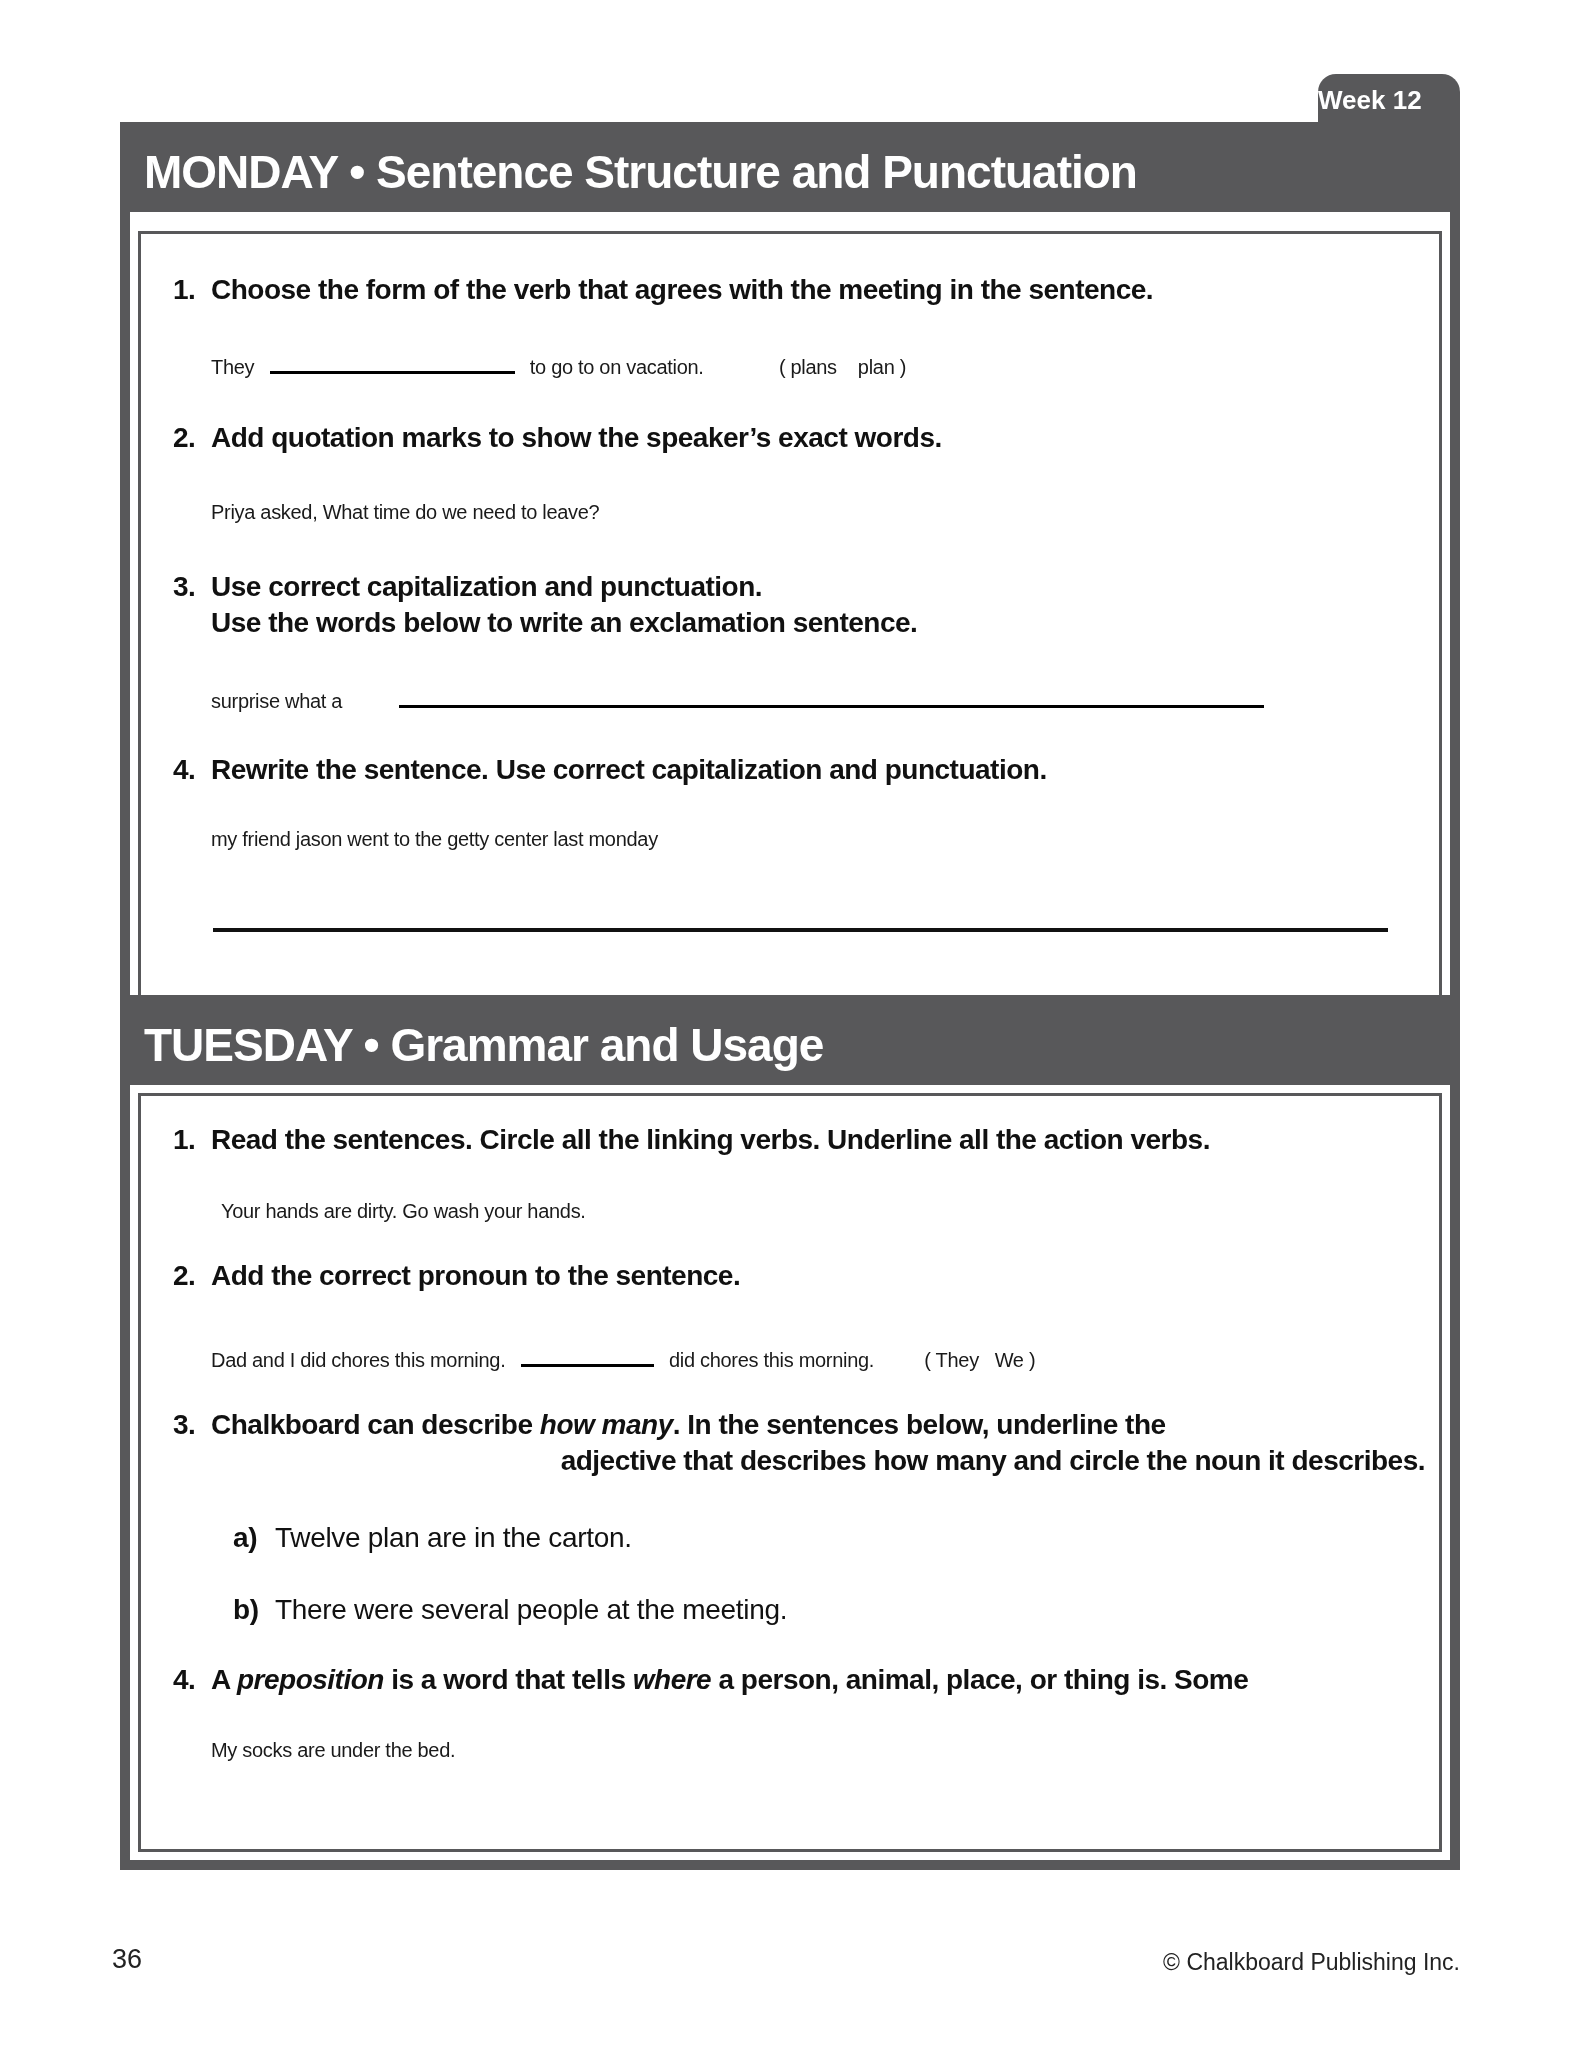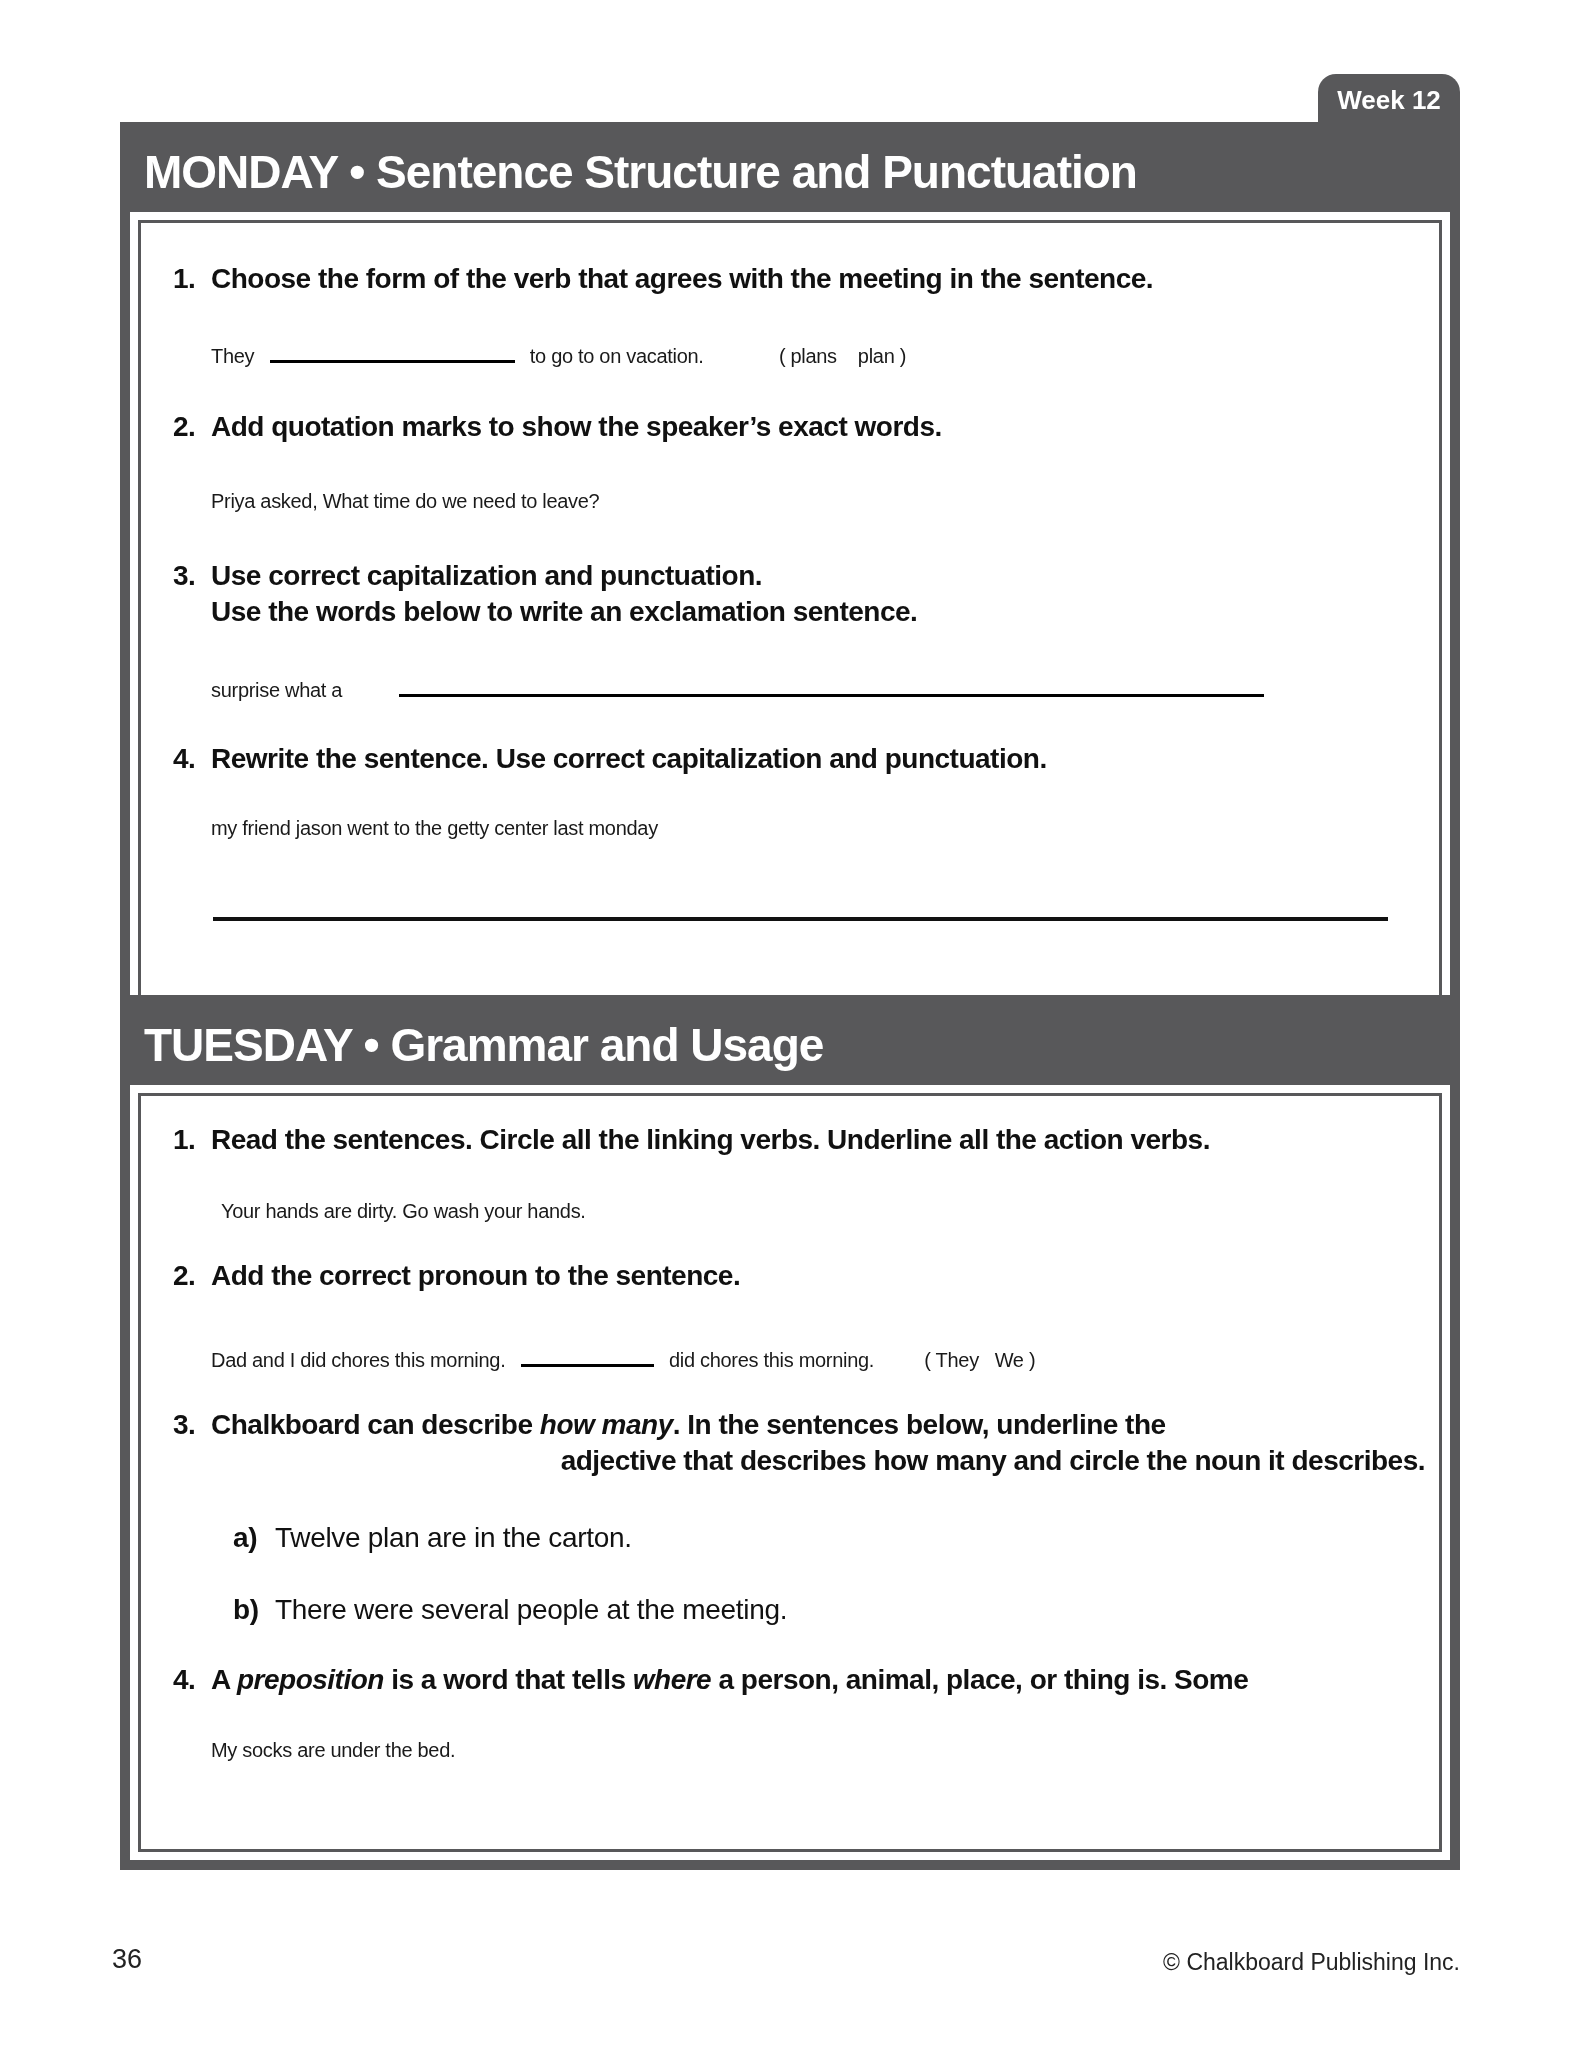--- a/index.html
+++ b/index.html
@@ -18,37 +18,36 @@
   .week-tab {
     position: absolute;
     left: 1318px;
     top: 74px;
     width: 142px;
     height: 52px;
     background: #58585a;
     border-radius: 18px 18px 0 0;
     display: flex;
     align-items: center;
-    justify-content: center;
     color: #ffffff;
     font-weight: bold;
     font-size: 26px;
   }
 
   
   .day-section {
     position: absolute;
     left: 120px;
     width: 1340px;
     border: 10px solid #58585a;
     background: #ffffff;
     display: flex;
     flex-direction: column;
   }
-  #monday-section { top: 122px; height: 1129px; }
+  #monday-section { top: 122px; height: 1129px; gap: 11px; }
   #tuesday-section { top: 995px; height: 875px; }
 
   .day-header {
     background: #58585a;
     height: 80px;
     display: flex;
     align-items: center;
     padding-left: 14px;
     flex-shrink: 0;
   }

